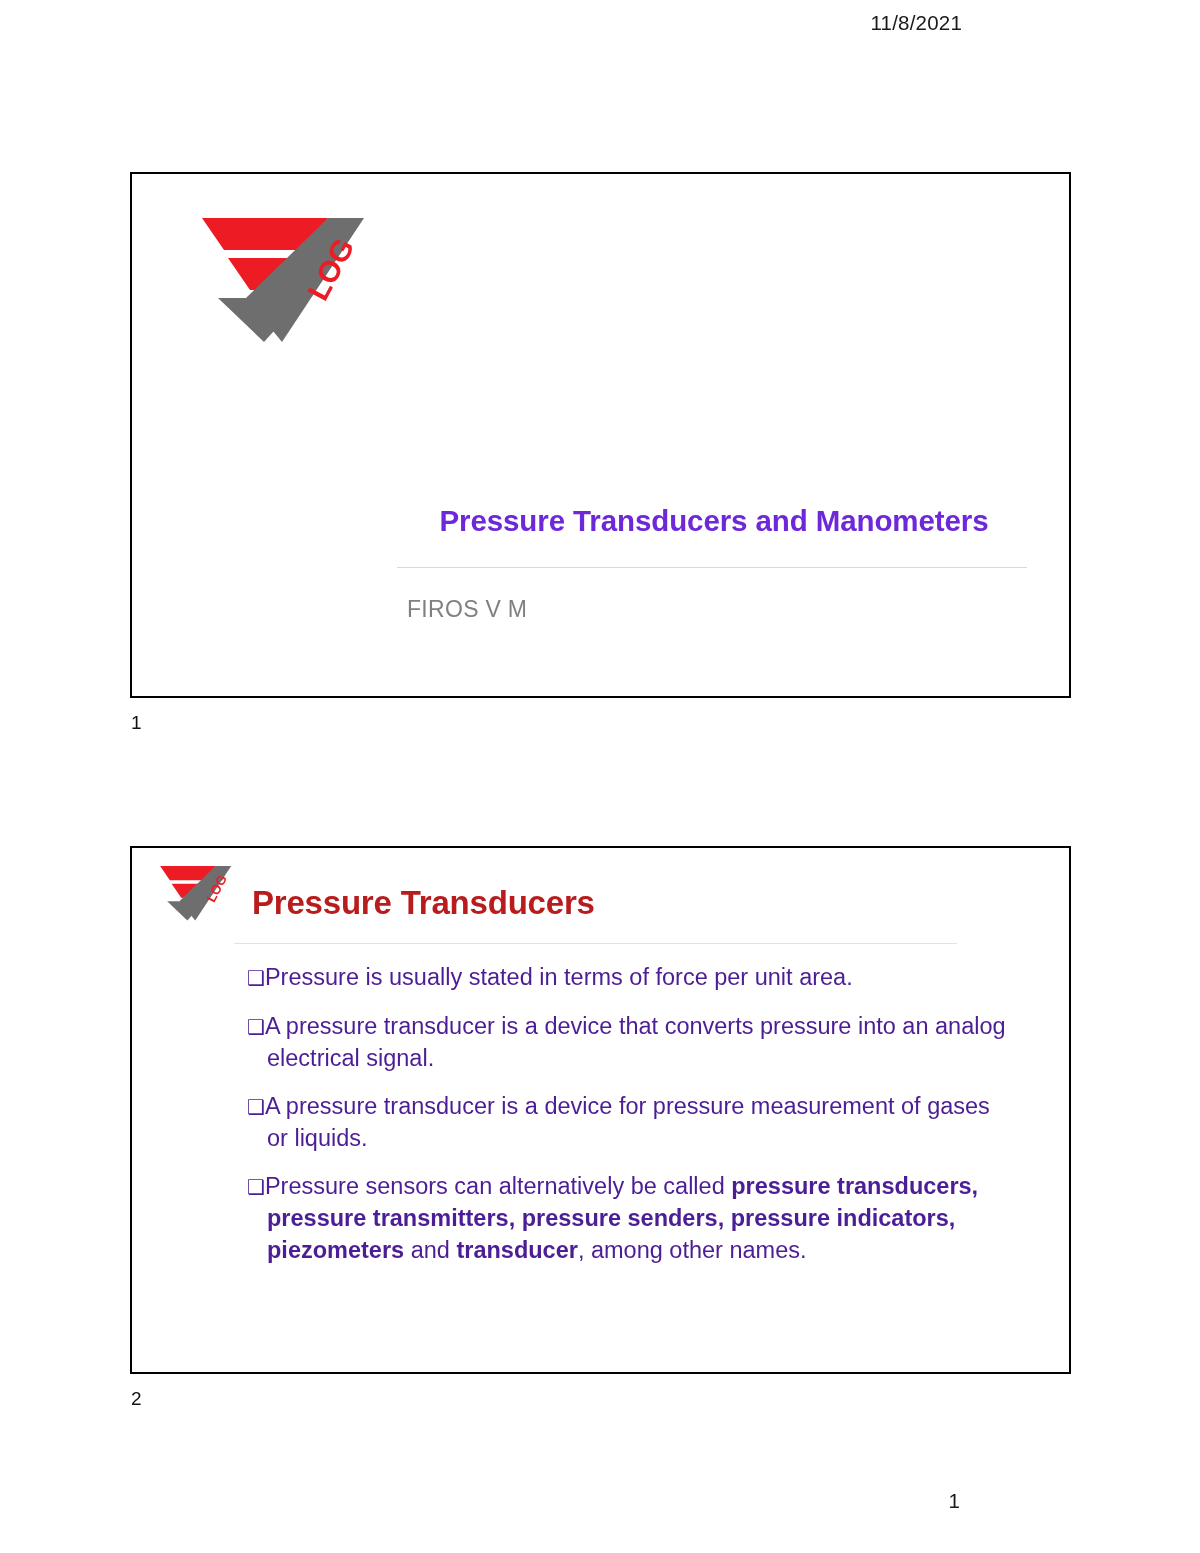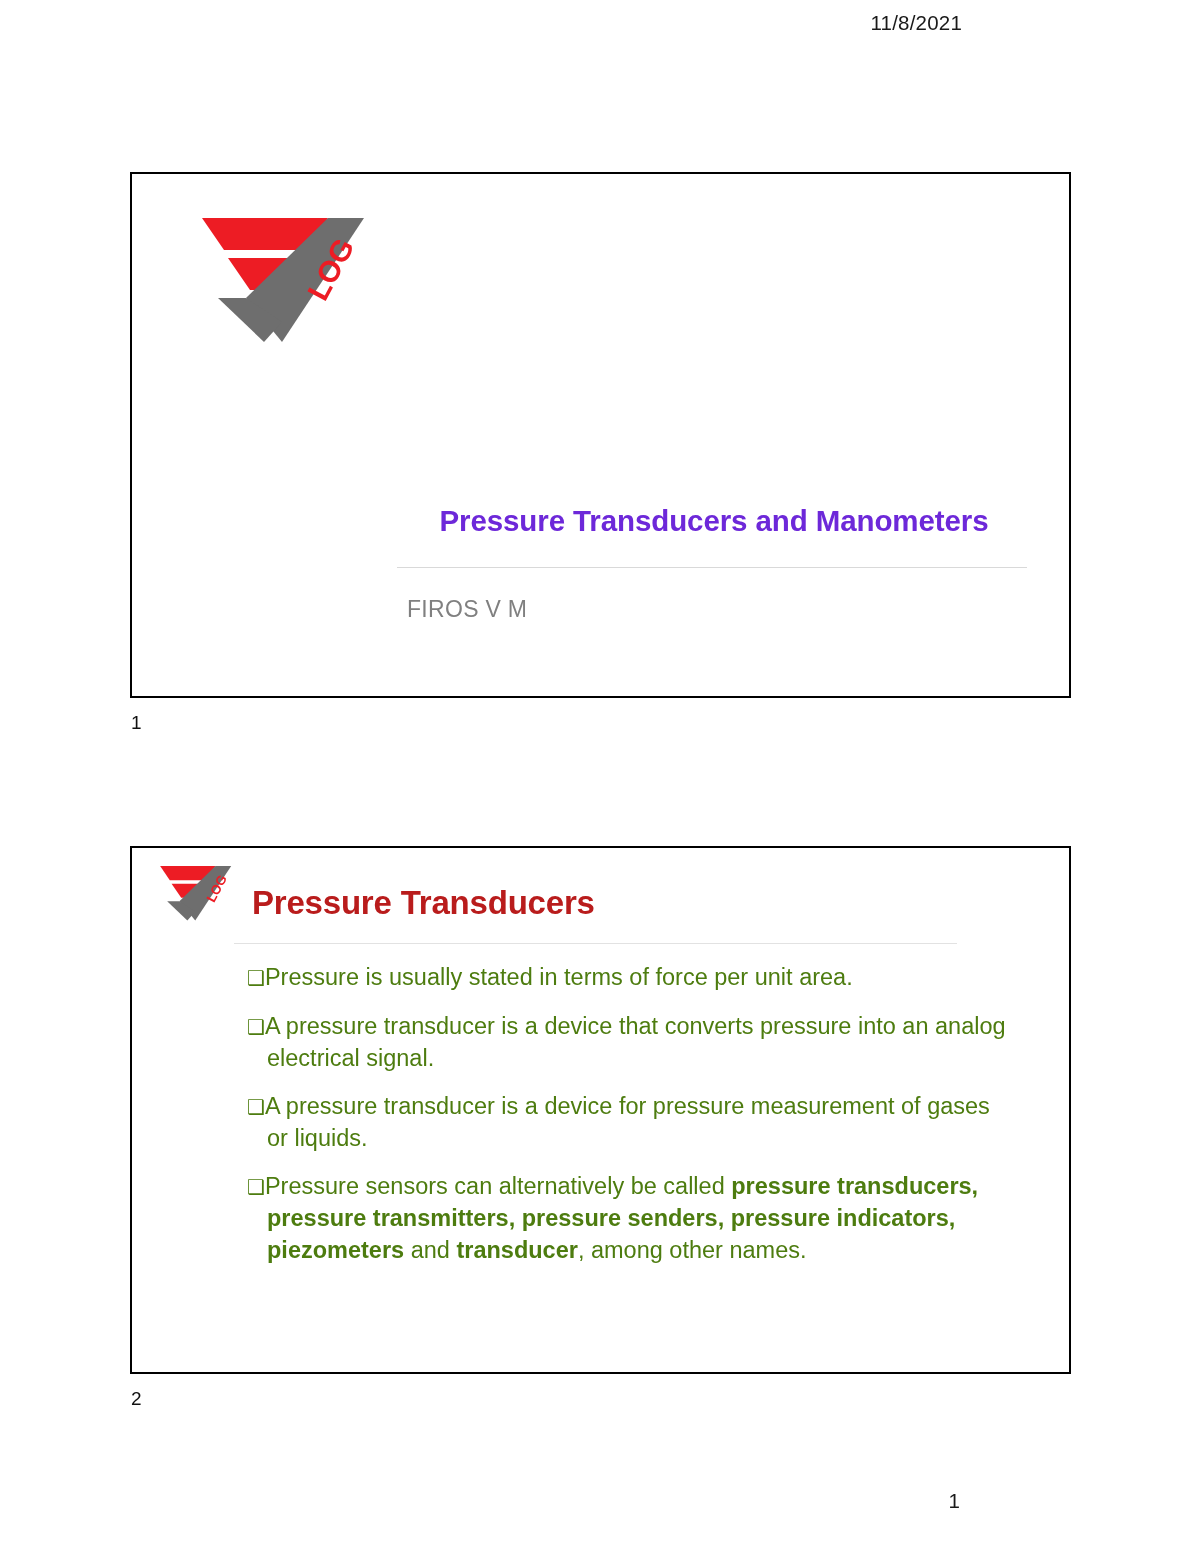--- a/index.html
+++ b/index.html
@@ -129,21 +129,21 @@
   .s2-bullets {
     position: absolute;
     left: 115px;
     top: 114px;
     width: 760px;
   }
   .bullet {
     position: relative;
     font-size: 23.5px;
     line-height: 31.5px;
-    color: #4d7c0f;
+    color: #4c1d95;
     margin-bottom: 16px;
     padding-left: 20px;
     text-indent: -20px;
   }
   .bullet .glyph {
     font-family: "DejaVu Sans", sans-serif;
     font-size: 20px;
   }
   .bullet b { font-weight: bold; }
 </style>

